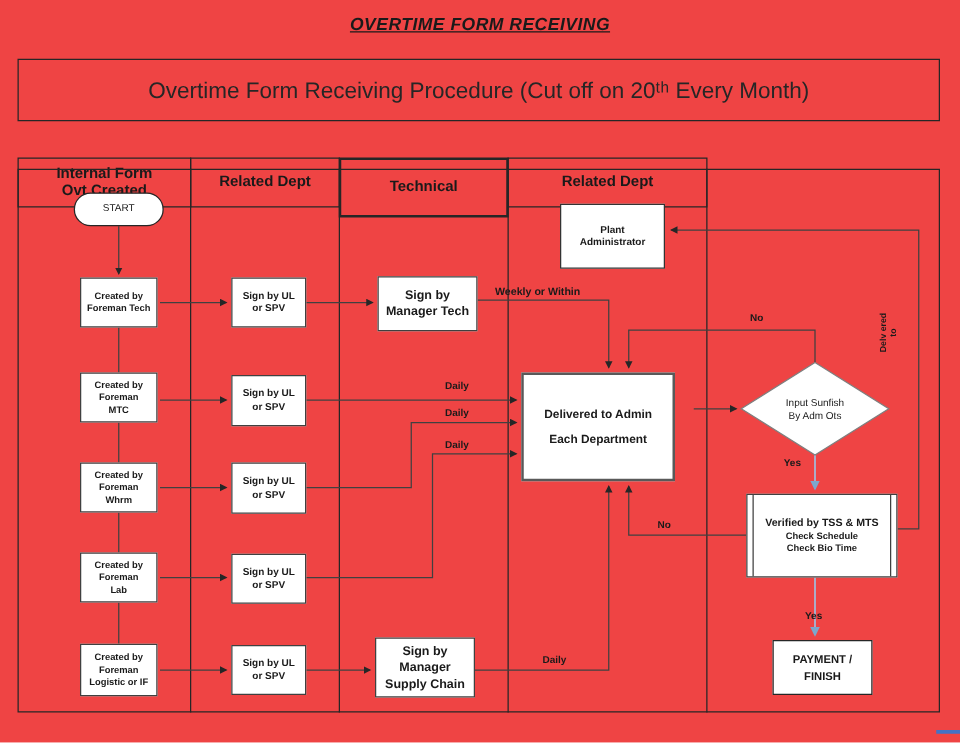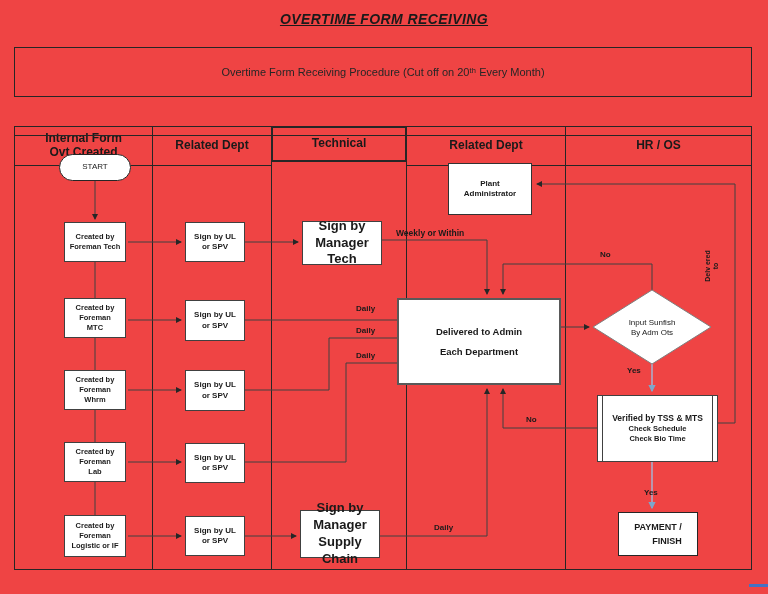--- a/index.html
+++ b/index.html
@@ -1,30 +1,30 @@
 <!DOCTYPE html>
 <html><head>
 <meta charset="utf-8">
 <style>
   html,body{margin:0;padding:0;background:#fff;}
   #canvas{position:relative;width:768px;height:594px;background:#ef4444;
           font-family:"Liberation Sans",sans-serif;color:#1a1a1a;overflow:hidden;}
   .ttl{position:absolute;left:0;top:11px;width:768px;text-align:center;
        font-size:14px;font-weight:bold;font-style:italic;text-decoration:underline;letter-spacing:.4px;}
   .cell{position:absolute;box-sizing:border-box;border:1px solid #262626;background:transparent;}
-  .hdrproc{display:flex;align-items:center;justify-content:center;font-size:11px;color:#262626;}
+  .hdrproc{display:flex;align-items:center;justify-content:center;font-size:18px;color:#262626;}
   .lanehdr{display:flex;align-items:center;justify-content:center;font-size:12px;font-weight:bold;
            text-align:center;white-space:pre-line;line-height:1.15;margin-top:30px;}
   .vline{position:absolute;width:0;border-left:1px solid #262626;}
   svg.wires{position:absolute;left:0;top:0;width:768px;height:594px;pointer-events:none;}
   .box{position:absolute;box-sizing:border-box;background:#fff;border:1px solid #404040;
        display:flex;flex-direction:column;align-items:center;justify-content:center;
        text-align:center;font-weight:bold;white-space:pre-line;line-height:1.3;font-size:7.5px;}
   .oval{border-radius:14px;border:1.4px solid #262626;font-size:8px;font-weight:normal;}
-  .mt{font-size:13px;}
+  .mt{font-size:10px;}
   .da{font-size:9.5px;border:2px solid #595959;line-height:2.1;}
   .pa{font-size:8px;border:1px solid #333;}
   .pay{font-size:9px;border:1.5px solid #262626;line-height:1.6;}
   .vf{font-size:8.5px;border:1.2px solid #404040;line-height:1.35;}
   .vf::before,.vf::after{content:"";position:absolute;top:0;bottom:0;width:0;border-left:1px solid #404040;}
   .vf::before{left:4px;} .vf::after{right:4px;}
   .vf .sub{font-size:7.5px;white-space:pre-line;}
   .dtext{position:absolute;display:flex;align-items:center;justify-content:center;text-align:center;
          font-size:8px;font-weight:normal;white-space:pre-line;line-height:1.25;}
   .lbl{position:absolute;font-size:8px;font-weight:bold;color:#1a1a1a;white-space:pre-line;}
@@ -37,23 +37,22 @@
 
 <div id="canvas">
 
   <div class="ttl">OVERTIME FORM RECEIVING</div>
 
   <div class="cell hdrproc" style="left:14px;top:47px;width:738px;height:50px;">Overtime Form Receiving Procedure (Cut off on 20ᵗʰ Every Month)</div>
 
   <div class="cell lanehdr" style="left:14px;top:96px;width:139px;height:40px;">Internal Form
 Ovt Created</div>
   <div class="cell lanehdr" style="left:152px;top:96px;width:120px;height:40px;">Related Dept</div>
-  <div class="cell lanehdr" style="left:271px;top:96px;width:136px;height:36px;border-width:2px;">Technical</div>
+  <div class="cell lanehdr" style="left:271px;top:96px;width:136px;height:48px;border-width:2px;">Technical</div>
   <div class="cell lanehdr" style="left:406px;top:96px;width:160px;height:40px;">Related Dept</div>
-  <div class="cell lanehdr" style="left:565px;top:96px;width:187px;height:40px;">HR / OS</div>
 
   <div class="cell" style="left:14px;top:135px;width:738px;height:435px;"></div>
   <div class="vline" style="left:152px;top:135px;height:435px;"></div>
   <div class="vline" style="left:271px;top:135px;height:435px;"></div>
   <div class="vline" style="left:406px;top:135px;height:435px;"></div>
   <div class="vline" style="left:565px;top:135px;height:435px;"></div>
 
   <svg class="wires">
     <defs>
       <marker id="ah" markerWidth="7" markerHeight="7" refX="5" refY="3" orient="auto">
@@ -121,31 +120,31 @@
 or SPV</div>
 
   <div class="box mt" style="left:302px;top:221px;width:80px;height:44px;">Sign by
 Manager Tech</div>
   <div class="box mt" style="left:300px;top:510px;width:80px;height:48px;">Sign by
 Manager
 Supply Chain</div>
 
   <div class="box pa" style="left:448px;top:163px;width:84px;height:52px;">Plant
 Administrator</div>
-  <div class="box da" style="left:397px;top:298px;width:164px;height:87px;">Delivered to Admin
+  <div class="box da" style="left:417px;top:298px;width:123px;height:87px;">Delivered to Admin
 Each Department</div>
 
   <div class="dtext" style="left:600px;top:304px;width:104px;height:48px;">Input Sunfish
 By Adm Ots</div>
   <div class="box vf" style="left:597px;top:395px;width:121px;height:67px;">
     <span style="white-space:pre-line;">Verified by TSS &amp; MTS</span>
     <span class="sub">Check Schedule
 Check Bio Time</span>
   </div>
-  <div class="box pay" style="left:618px;top:512px;width:80px;height:44px;text-align:right;">PAYMENT /
+  <div class="box pay" style="left:618px;top:512px;width:80px;height:44px;">PAYMENT /
 FINISH</div>
 
   <div class="lbl" style="left:396px;top:228px;font-size:8.5px;">Weekly or Within</div>
   <div class="lbl" style="left:356px;top:304px;">Daily</div>
   <div class="lbl" style="left:356px;top:326px;">Daily</div>
   <div class="lbl" style="left:356px;top:351px;">Daily</div>
   <div class="lbl" style="left:434px;top:523px;">Daily</div>
   <div class="lbl" style="left:600px;top:250px;">No</div>
   <div class="lbl" style="left:526px;top:415px;">No</div>
   <div class="lbl" style="left:627px;top:366px;">Yes</div>

